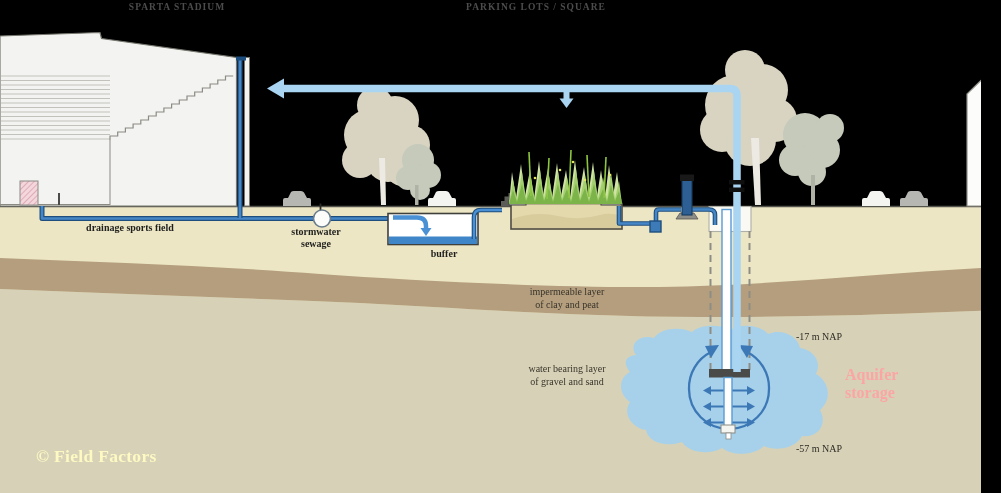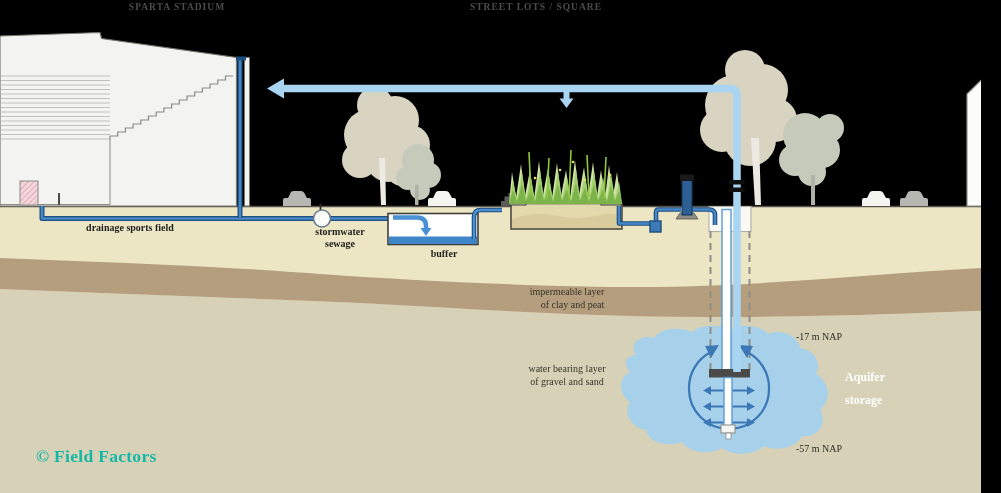--- a/index.html
+++ b/index.html
@@ -7,22 +7,22 @@
          font-family:Liberation Serif, serif;}
   .stage svg{position:absolute;left:0;top:0;display:block;}
   .lbl{position:absolute;white-space:pre-line;pointer-events:none;}
   .toplabel{font-size:9.5px;font-weight:bold;letter-spacing:1px;color:#4c4c4c;
             transform:translateX(-50%);text-align:center;top:2px;}
   .ground-label{font-size:10px;font-weight:bold;color:#1f1f1d;text-align:center;
             transform:translateX(-50%);line-height:12px;}
   .soil-label{font-size:10px;font-weight:normal;color:#38342b;text-align:center;
             transform:translateX(-50%);line-height:12.5px;}
   .nap-label{font-size:10px;color:#2e2c26;}
-  .aquifer-label{font-size:12px;font-weight:bold;color:#ffffff;line-height:23px;}
-  .watermark{font-size:17.5px;font-weight:bold;color:#14b8a6;letter-spacing:.3px;}
+  .aquifer-label{font-size:16px;font-weight:bold;color:#fca5a5;line-height:18px;}
+  .watermark{font-size:17.5px;font-weight:bold;color:#fef9c3;letter-spacing:.3px;}
 </style>
 </head>
 <body>
 
 <div class="stage">
 
 <svg width="1001" height="493" viewBox="0 0 1001 493">
   <defs>
     <pattern id="hatch" width="4" height="4" patternUnits="userSpaceOnUse" patternTransform="rotate(45)">
       <rect width="4" height="4" fill="#f3d7dc"></rect>
@@ -232,28 +232,28 @@
     <path d="M737,372 L737,96 Q737,88.5 729.5,88.5 L283,88.5" fill="none" stroke="#a9d5f3" stroke-width="7.5"></path>
     <polygon points="267,88.5 284,78.5 284,98.5" fill="#a9d5f3"></polygon>
     <line x1="566.5" y1="92" x2="566.5" y2="100" stroke="#a9d5f3" stroke-width="6"></line>
     <polygon points="566.5,108 559.5,98.5 573.5,98.5" fill="#a9d5f3"></polygon>
     <rect x="729" y="180" width="15.5" height="4.5" fill="#0f0f0f"></rect>
     <rect x="729" y="187.5" width="15.5" height="4.5" fill="#0f0f0f"></rect>
   </g>
 </svg>
 
 <div class="lbl toplabel" style="left:177px;">SPARTA STADIUM</div>
-<div class="lbl toplabel" style="left:536px;">STREET LOTS / SQUARE</div>
+<div class="lbl toplabel" style="left:536px;">PARKING LOTS / SQUARE</div>
 
 <div class="lbl ground-label" style="left:130px;top:222px;">drainage sports field</div>
-<div class="lbl ground-label" style="left:340px;top:226px;">stormwater
+<div class="lbl ground-label" style="left:316px;top:226px;">stormwater
 sewage</div>
 <div class="lbl ground-label" style="left:444px;top:248px;">buffer</div>
 
-<div class="lbl soil-label" style="left:567px;top:286px;text-align:right;">impermeable layer
+<div class="lbl soil-label" style="left:567px;top:286px;">impermeable layer
 of clay and peat</div>
 <div class="lbl soil-label" style="left:567px;top:363px;">water bearing layer
 of gravel and sand</div>
 
 <div class="lbl nap-label" style="left:796px;top:331px;">-17 m NAP</div>
 <div class="lbl nap-label" style="left:796px;top:443px;">-57 m NAP</div>
 <div class="lbl aquifer-label" style="left:845px;top:366px;">Aquifer
 storage</div>
 
 <div class="lbl watermark" style="left:36px;top:446px;">© Field Factors</div>

